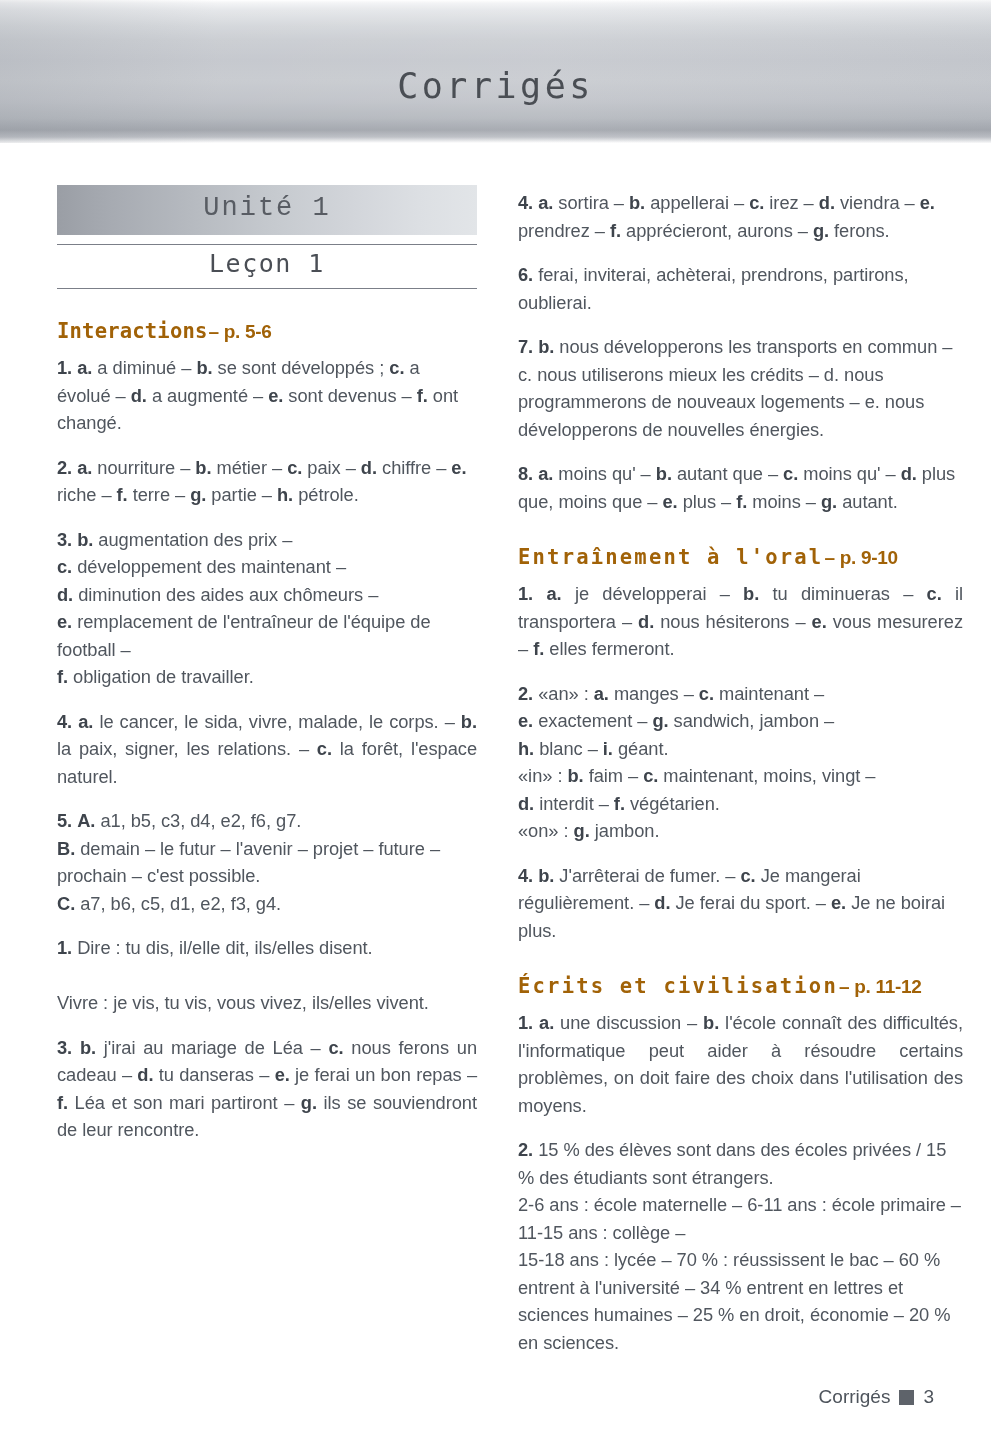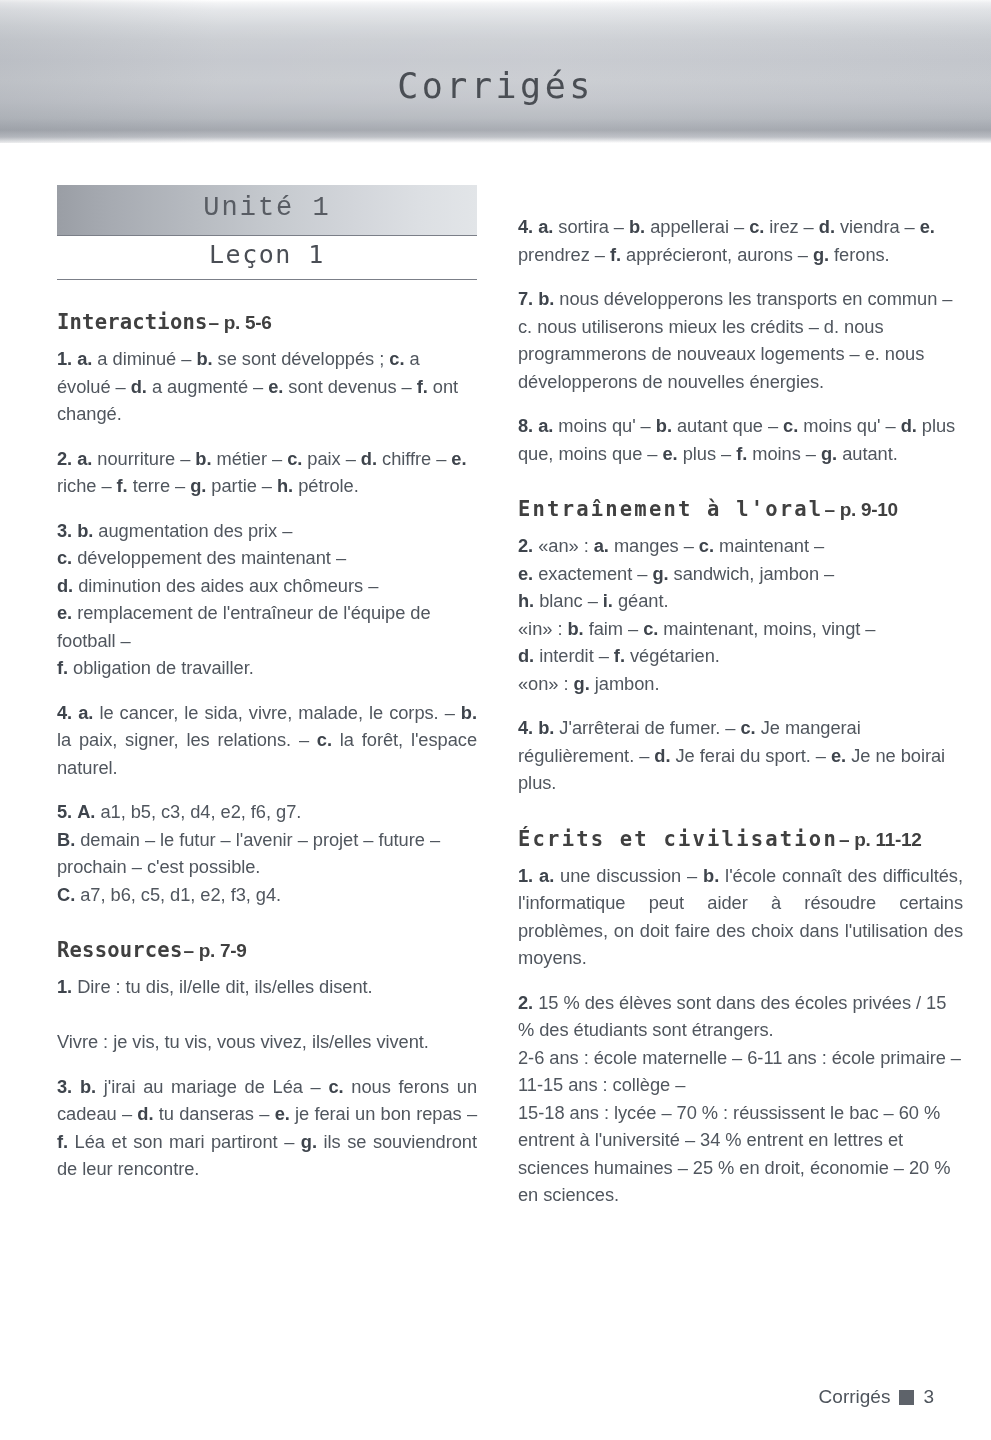--- a/index.html
+++ b/index.html
@@ -101,20 +101,21 @@
     text-align: center;
     font-family: Liberation Mono, monospace;
     font-size: 27px;
     letter-spacing: 2px;
     color: #585c63;
   }
 
   .lesson-wrap {
     position: relative;
     width: 420px;
+    margin-top: 9px;
     border-top: 1.6px solid #7b7f88;
     border-bottom: 1.6px solid #7b7f88;
     height: 43px;
   }
   .lesson-label {
     position: absolute;
     left: 0; right: 0;
     top: 4px;
     text-align: center;
     font-family: "DejaVu Sans Mono", monospace;
@@ -122,21 +123,21 @@
     letter-spacing: 1.5px;
     color: #4a4e55;
   }
 
   
   .section-head {
     font-family: "DejaVu Sans Mono", monospace;
     font-weight: bold;
     font-size: 20.5px;
     letter-spacing: 0.2px;
-    color: #404040;
+    color: #a16207;
     margin: 30px 0 11px 0;
     white-space: nowrap;
   }
   .section-head .pg {
     font-family: "Liberation Sans", sans-serif;
     font-weight: bold;
     font-size: 19px;
     letter-spacing: -0.3px;
     margin-left: 1px;
   }
@@ -196,41 +197,42 @@
     <p class="item"><b>1.</b> <b>a.</b><span> a diminué – </span><b>b.</b><span> se sont développés ; </span><b>c.</b><span> a évolué – </span><b>d.</b><span> a augmenté – </span><b>e.</b><span> sont devenus – </span><b>f.</b><span> ont changé.</span></p>
 
     <p class="item"><b>2.</b> <b>a.</b><span> nourriture – </span><b>b.</b><span> métier – </span><b>c.</b><span> paix – </span><b>d.</b><span> chiffre – </span><b>e.</b><span> riche – </span><b>f.</b><span> terre – </span><b>g.</b><span> partie – </span><b>h.</b><span> pétrole.</span></p>
 
     <p class="item"><b>3.</b> <b>b.</b><span> augmentation des prix –</span><br><b>c.</b><span> développement des maintenant –</span><br><b>d.</b><span> diminution des aides aux chômeurs –</span><br><b>e.</b><span> remplacement de l'entraîneur de l'équipe de football –</span><br><b>f.</b><span> obligation de travailler.</span></p>
 
     <p class="item just"><b>4.</b> <b>a.</b><span> le cancer, le sida, vivre, malade, le corps. – </span><b>b.</b><span> la paix, signer, les relations. – </span><b>c.</b><span> la forêt, l'espace naturel.</span></p>
 
     <p class="item"><b>5.</b> <b>A.</b><span> a1, b5, c3, d4, e2, f6, g7.</span><br><b>B.</b><span> demain – le futur – l'avenir – projet – future – prochain – c'est possible.</span><br><b>C.</b><span> a7, b6, c5, d1, e2, f3, g4.</span></p>
 
-    <div class="section-head"><span>Ressources</span><span class="pg">– p. 7-9</span></div>
 
     <p class="item"><b>1.</b><span> Dire : tu dis, il/elle dit, ils/elles disent.</span><br><br><span>Vivre : je vis, tu vis, vous vivez, ils/elles vivent.</span></p>
 
 
     <p class="item just"><b>3.</b> <b>b.</b><span> j'irai au mariage de Léa – </span><b>c.</b><span> nous ferons un cadeau – </span><b>d.</b><span> tu danseras – </span><b>e.</b><span> je ferai un bon repas – </span><b>f.</b><span> Léa et son mari  partiront – </span><b>g.</b><span> ils se souviendront de leur rencontre.</span></p>
 
   </div>
 
   <div class="col col-right">
 
-    <p class="item" style="margin-top:70px"><b>4.</b> <b>a.</b><span> sortira – </span><b>b.</b><span> appellerai – </span><b>c.</b><span> irez – </span><b>d.</b><span> viendra – </span><b>e.</b><span> prendrez – </span><b>f.</b><span> apprécieront, aurons – </span><b>g.</b><span> ferons.</span></p>
-
-
+    <p class="item" style="margin-top:46px"><b>4.</b> <b>a.</b><span> sortira – </span><b>b.</b><span> appellerai – </span><b>c.</b><span> irez – </span><b>d.</b><span> viendra – </span><b>e.</b><span> prendrez – </span><b>f.</b><span> apprécieront, aurons – </span><b>g.</b><span> ferons.</span></p>
+
+
+    <p class="item"><b>6.</b><span> ferai, inviterai, achèterai, prendrons, partirons, oublierai.</span></p>
 
     <p class="item"><b>7.</b> <b>b.</b><span> nous développerons les transports en commun – c. nous utiliserons mieux les crédits – d. nous programmerons de nouveaux logements – e. nous développerons de nouvelles énergies.</span></p>
 
     <p class="item"><b>8.</b> <b>a.</b><span> moins qu' – </span><b>b.</b><span> autant que – </span><b>c.</b><span> moins qu' – </span><b>d.</b><span> plus que, moins que – </span><b>e.</b><span> plus – </span><b>f.</b><span> moins – </span><b>g.</b><span> autant.</span></p>
 
     <div class="section-head wide"><span>Entraînement à l'oral</span><span class="pg">– p. 9-10</span></div>
 
+    <p class="item just"><b>1.</b> <b>a.</b><span> je développerai – </span><b>b.</b><span> tu diminueras – </span><b>c.</b><span> il transportera – </span><b>d.</b><span> nous hésiterons – </span><b>e.</b><span> vous mesurerez – </span><b>f.</b><span> elles fermeront.</span></p>
 
     <p class="item"><b>2.</b><span> «an» : </span><b>a.</b><span> manges – </span><b>c.</b><span> maintenant – </span><br><b>e.</b><span> exactement – </span><b>g.</b><span> sandwich, jambon – </span><br><b>h.</b><span> blanc – </span><b>i.</b><span> géant.</span><br><span>«in» : </span><b>b.</b><span> faim – </span><b>c.</b><span> maintenant, moins, vingt – </span><br><b>d.</b><span> interdit – </span><b>f.</b><span> végétarien.</span><br><span>«on» : </span><b>g.</b><span> jambon.</span></p>
 
     <p class="item"><b>4.</b> <b>b.</b><span> J'arrêterai de fumer. – </span><b>c.</b><span> Je mangerai régulièrement. – </span><b>d.</b><span> Je ferai du sport. – </span><b>e.</b><span> Je ne boirai plus.</span></p>
 
     <div class="section-head wide"><span>Écrits et civilisation</span><span class="pg">– p. 11-12</span></div>
 
     <p class="item just"><b>1.</b> <b>a.</b><span> une discussion – </span><b>b.</b><span> l'école connaît des difficultés, l'informatique peut aider à résoudre certains problèmes, on doit faire des choix dans l'utilisation des moyens.</span></p>
 
     <p class="item"><b>2.</b><span> 15 % des élèves sont dans des écoles privées / 15 % des étudiants sont étrangers.</span><br><span>2-6 ans : école maternelle – 6-11 ans : école primaire – 11-15 ans : collège –</span><br><span>15-18 ans : lycée – 70 % : réussissent le bac – 60 % entrent à l'université – 34 % entrent en lettres et sciences humaines – 25 % en droit, économie – 20 % en sciences.</span></p>

